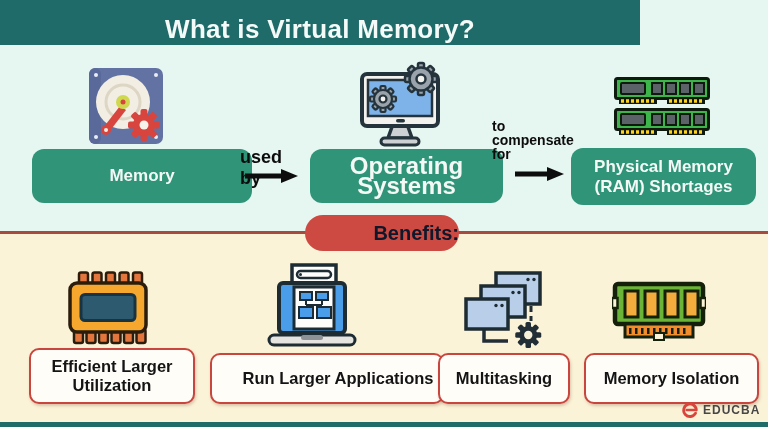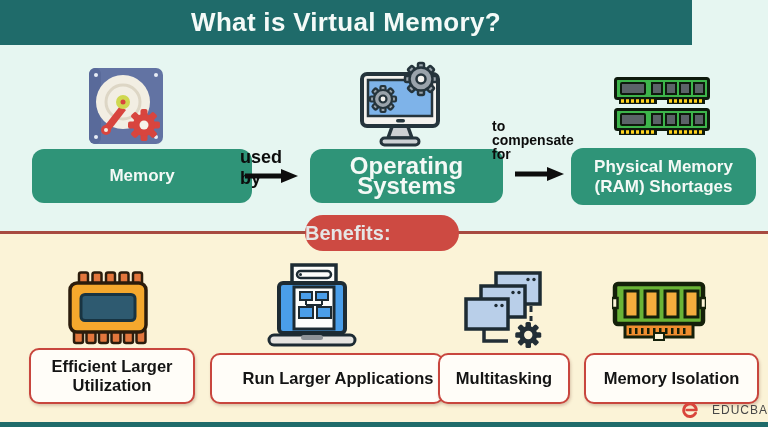--- a/index.html
+++ b/index.html
@@ -1,21 +1,21 @@
 <!DOCTYPE html>
 <html><head>
 <meta charset="utf-8">
 <style>
   html,body{margin:0;padding:0;background:#ffffff;}
   .poster{position:relative;width:768px;height:427px;overflow:hidden;
           font-family:"Liberation Sans",sans-serif;background:#e6f6f1;}
   .abs{position:absolute;}
   
-  .banner{left:0;top:0;width:692px;height:45px;background:#1f6b6a;
-          display:flex;align-items:center;justify-content:center;}
+  .banner{left:0;top:0;width:640px;height:45px;background:#1f6b6a;
+          display:flex;align-items:flex-end;justify-content:center;}
   .banner-title{color:#f4faf8;font-size:26px;font-weight:bold;letter-spacing:.3px;}
   .sec-mint{left:0;top:45px;width:768px;height:188px;background:#e6f6f1;}
   .sec-cream{left:0;top:233px;width:768px;height:189px;background:#fbf3d7;}
   .divider{left:0;top:231px;width:768px;height:3px;background:#a74a40;z-index:1;}
   .bottombar{left:0;top:422px;width:768px;height:5px;background:#1f6b6a;}
   
   .node{background:#2f9478;border-radius:12px;color:#f4f9f6;font-weight:bold;
         display:flex;flex-direction:column;align-items:center;justify-content:center;
         text-align:center;line-height:20px;font-size:17px;z-index:2;}
   .node1{left:32px;top:149px;width:220px;height:54px;}
@@ -24,42 +24,42 @@
   
   .clabel{color:#0c0c0c;font-weight:bold;z-index:2;}
   .c1-label{left:240px;top:147px;width:68px;font-size:18px;}
   .c2-label{left:492px;top:119px;width:92px;font-size:14px;line-height:14px;}
   .c2-label span{display:block;}
   .arrow{z-index:2;}
   .c1-arrow{left:245px;top:168px;}
   .c2-arrow{left:515px;top:166px;}
   
   .pill{left:305px;top:215px;width:154px;height:36px;background:#cd4a42;border-radius:18px;
-        display:flex;align-items:center;justify-content:flex-start;z-index:3;
-        color:#e5e5e5;font-size:20px;font-weight:bold;}
+        display:flex;align-items:center;justify-content:flex-end;z-index:3;
+        color:#0f172a;font-size:20px;font-weight:bold;}
   
   .card{background:#fffdf8;border:2px solid #c8463e;border-radius:10px;
         box-shadow:1px 2px 3px rgba(120,60,40,.25);
         display:flex;flex-direction:column;align-items:center;justify-content:center;
         text-align:center;color:#141414;font-weight:bold;font-size:16.5px;line-height:19px;z-index:2;}
   .card1{left:29px;top:348px;width:162px;height:52px;}
   .card2{left:210px;top:353px;width:208px;height:47px;padding-left:22px;}
   .card3{left:438px;top:353px;width:128px;height:47px;}
   .card4{left:584px;top:353px;width:171px;height:47px;}
   
   .icon-hdd{left:87px;top:66px;}
   .icon-monitor{left:357px;top:58px;}
   .icon-ram2{left:614px;top:77px;}
   .icon-chip{left:66px;top:271px;}
   .icon-laptop{left:267px;top:263px;}
   .icon-windows{left:462px;top:271px;}
   .icon-ram1{left:612px;top:281px;}
   
   .brand{left:681px;top:401px;display:flex;align-items:center;gap:4px;z-index:2;}
-  .brand-text{font-size:12px;color:#474747;letter-spacing:1px;font-weight:400;margin-left:9px;}
+  .brand-text{font-size:12px;color:#474747;letter-spacing:1px;font-weight:700;}
 </style>
 </head>
 <body>
 
 <div class="poster">
 
   <div class="abs sec-mint"></div>
   <div class="abs sec-cream"></div>
   <div class="abs divider"></div>
   <div class="abs banner">

